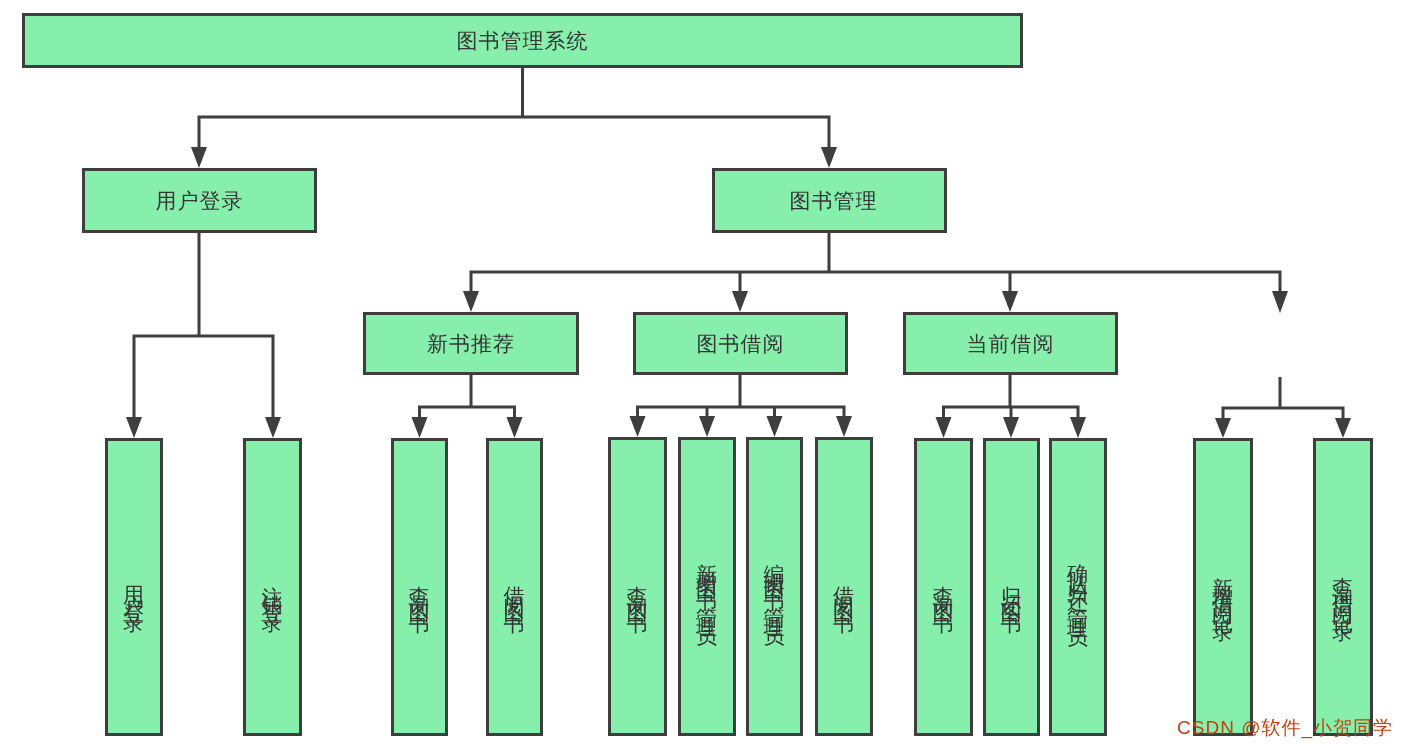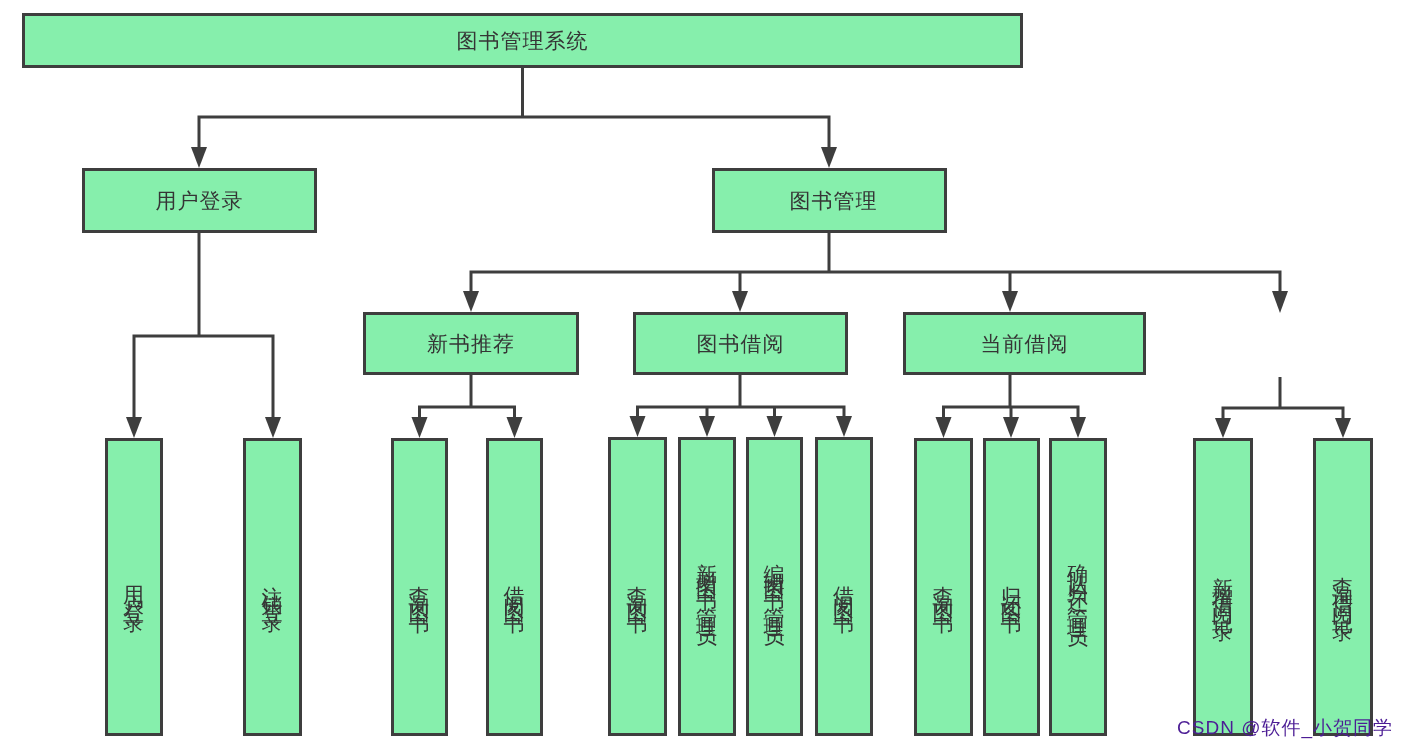--- a/index.html
+++ b/index.html
@@ -31,21 +31,21 @@
     font-size:21px;
     line-height:1;
     padding:6px 0;
   }
   
   #n-root          {left:22px;  top:13px;  width:1001px; height:55px;}
   #n-user-login    {left:82px;  top:168px; width:235px;  height:65px;}
   #n-book-mgmt     {left:712px; top:168px; width:235px;  height:65px;padding-left:8px;}
   #n-new-book      {left:363px; top:312px; width:216px;  height:63px;font-family:Liberation Serif, serif;}
   #n-book-borrow   {left:633px; top:312px; width:215px;  height:63px;}
-  #n-current-borrow{left:903px; top:312px; width:243px;  height:63px;}
+  #n-current-borrow{left:903px; top:312px; width:215px;  height:63px;}
   #n-borrow-records{left:1172px;top:313px; width:215px;  height:64px;}
   
   #n-leaf-0 {left:105px; top:438px; width:58px; height:298px;}
   #n-leaf-1 {left:243px; top:438px; width:59px; height:298px;}
   #n-leaf-2 {left:391px; top:438px; width:57px; height:298px;}
   #n-leaf-3 {left:486px; top:438px; width:57px; height:298px;}
   #n-leaf-4 {left:608px; top:437px; width:59px; height:299px;}
   #n-leaf-5 {left:678px; top:437px; width:58px; height:299px;}
   #n-leaf-6 {left:746px; top:437px; width:57px; height:299px;}
   #n-leaf-7 {left:815px; top:437px; width:58px; height:299px;}
@@ -57,21 +57,21 @@
   #connectors{
     position:absolute;left:0;top:0;width:1405px;height:747px;
     pointer-events:none;
   }
   #watermark{
     position:absolute;
     right:12px;
     bottom:6px;
     font-size:19px;
     letter-spacing:1px;
-    color:#4c1d95;
+    color:#c2410c;
     z-index:20;
     margin-top:31px;
   }
 </style>
 </head>
 <body>
 
 <div id="stage">
 
   <svg id="connectors" width="1405" height="747" viewBox="0 0 1405 747">

